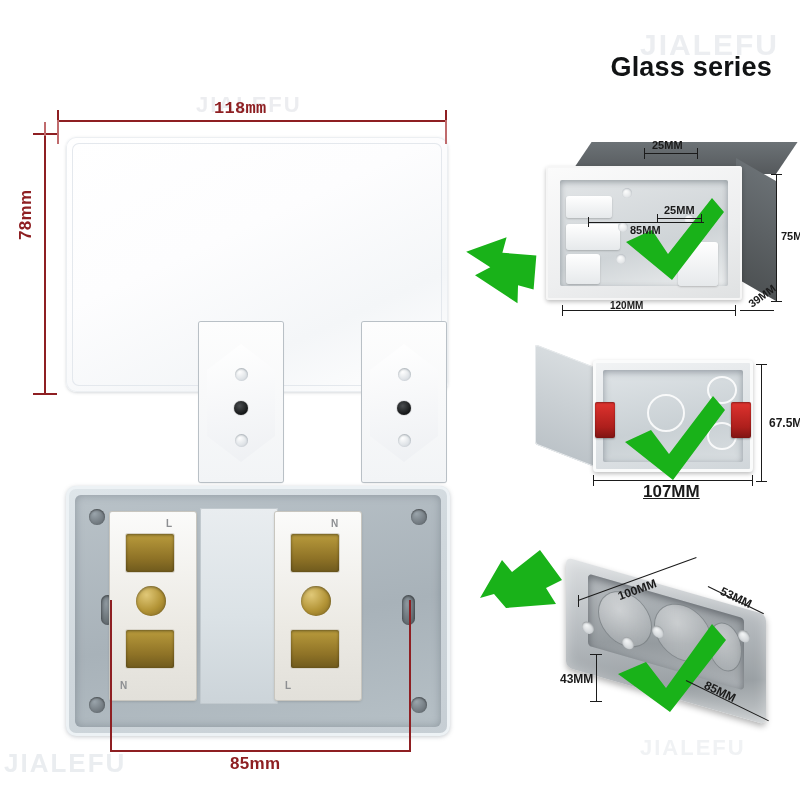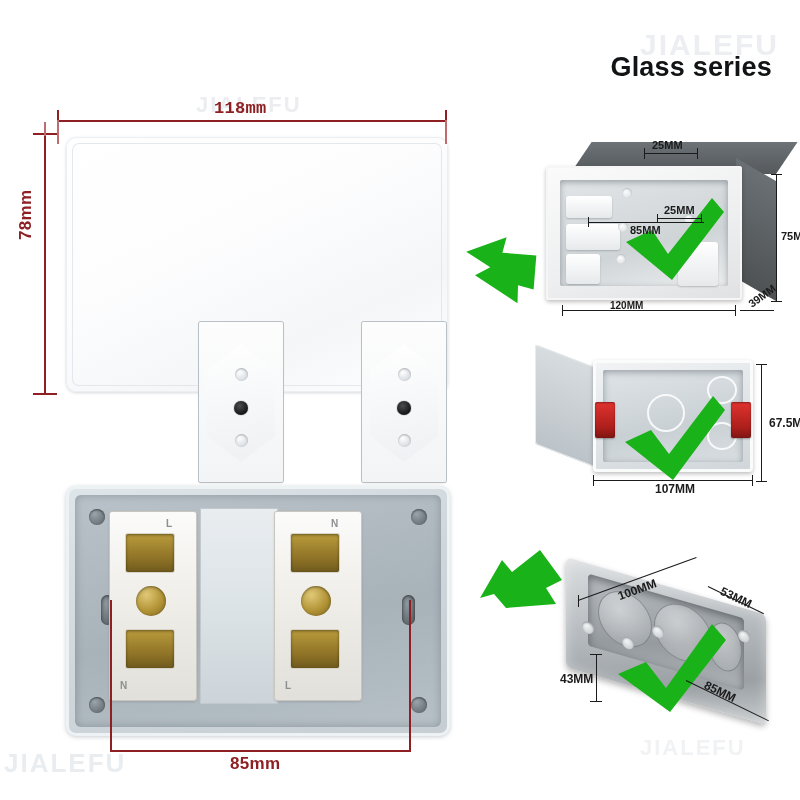--- a/index.html
+++ b/index.html
@@ -386,21 +386,21 @@
     </div>
 
     <svg class="gcheck" style="left:82px; top:40px;" width="112" height="92" viewBox="0 0 112 92">
       <path d="M8 50 L34 38 L52 62 L96 4 L108 18 L56 88 Z" fill="#19b219"></path>
     </svg>
 
     <div>
       <div class="dim-blk-line" style="left:58px;  top:128px; width:160px; height:1px;"></div>
       <div class="dim-blk-line" style="left:58px;  top:123px; width:1px;  height:11px;"></div>
       <div class="dim-blk-line" style="left:217px; top:123px; width:1px;  height:11px;"></div>
-      <div class="dim-blk-txt" style="left:120px; top:130px; font-size:12px;">107MM</div>
+      <div class="dim-blk-txt" style="left:108px; top:130px; font-size:17px;text-decoration:underline;">107MM</div>
     </div>
 
     <div>
       <div class="dim-blk-line" style="left:226px; top:12px; width:1px;  height:118px;"></div>
       <div class="dim-blk-line" style="left:221px; top:12px; width:11px; height:1px;"></div>
       <div class="dim-blk-line" style="left:221px; top:129px;width:11px; height:1px;"></div>
       <div class="dim-blk-txt" style="left:234px; top:64px; font-size:12px;">67.5MM</div>
     </div>
   </div>
 

